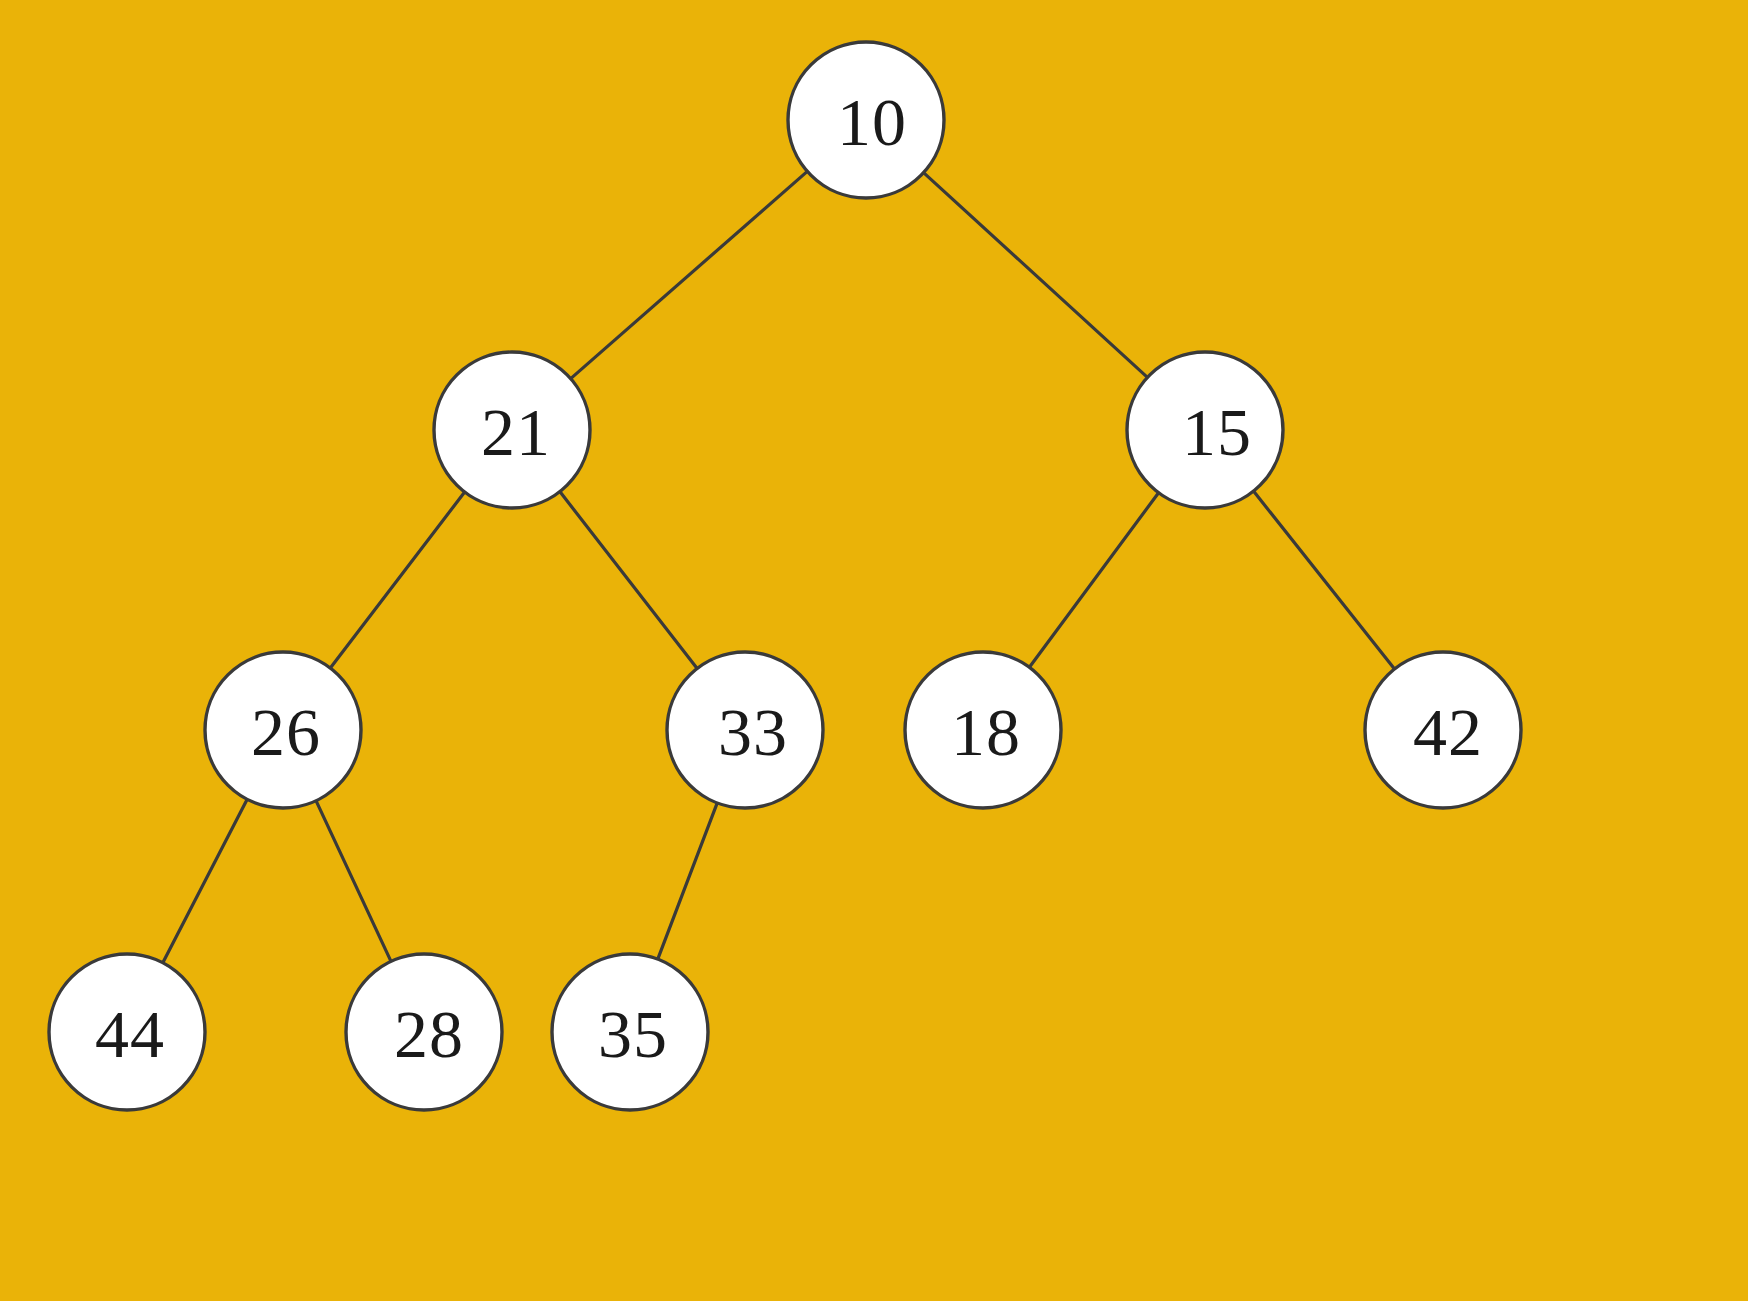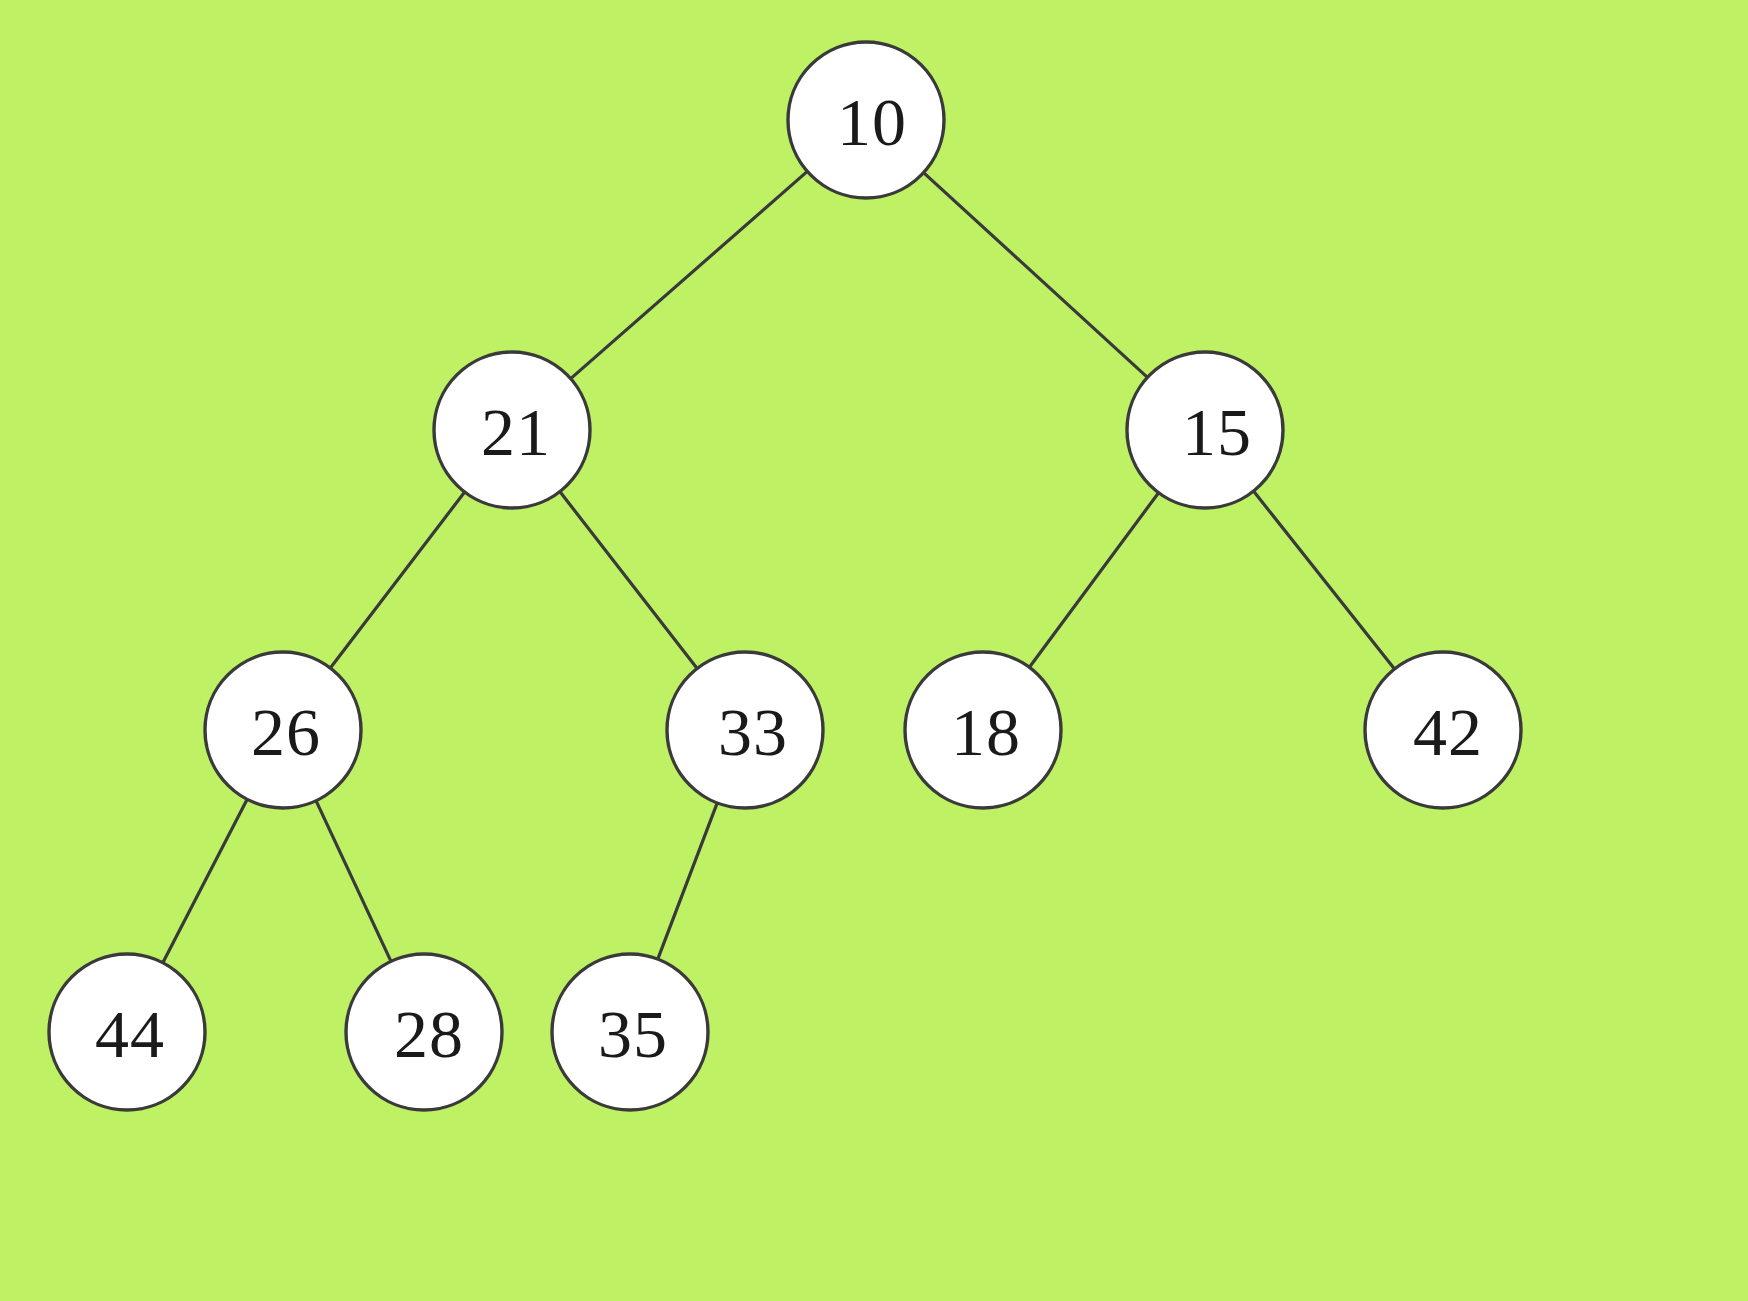--- a/index.html
+++ b/index.html
@@ -11,21 +11,21 @@
   body {
     width: 1748px;
     height: 1301px;
     font-family: "Liberation Serif", "DejaVu Serif", serif;
     overflow: hidden;
   }
   #canvas-wrap {
     position: relative;
     width: 1748px;
     height: 1301px;
-    background: #bef264;
+    background: #eab308;
   }
   #tree-svg {
     position: absolute;
     top: 0;
     left: 0;
     width: 1748px;
     height: 1301px;
     display: block;
   }
   .edge-line {

